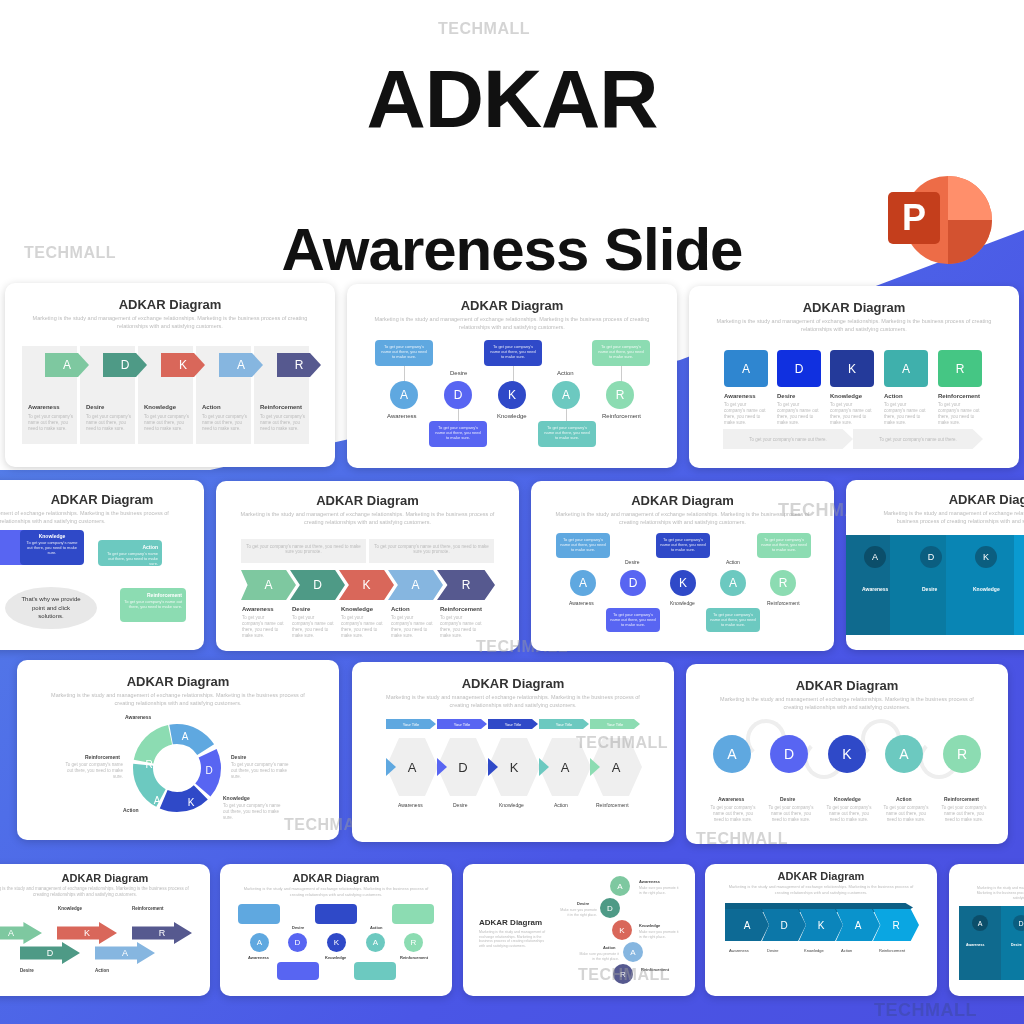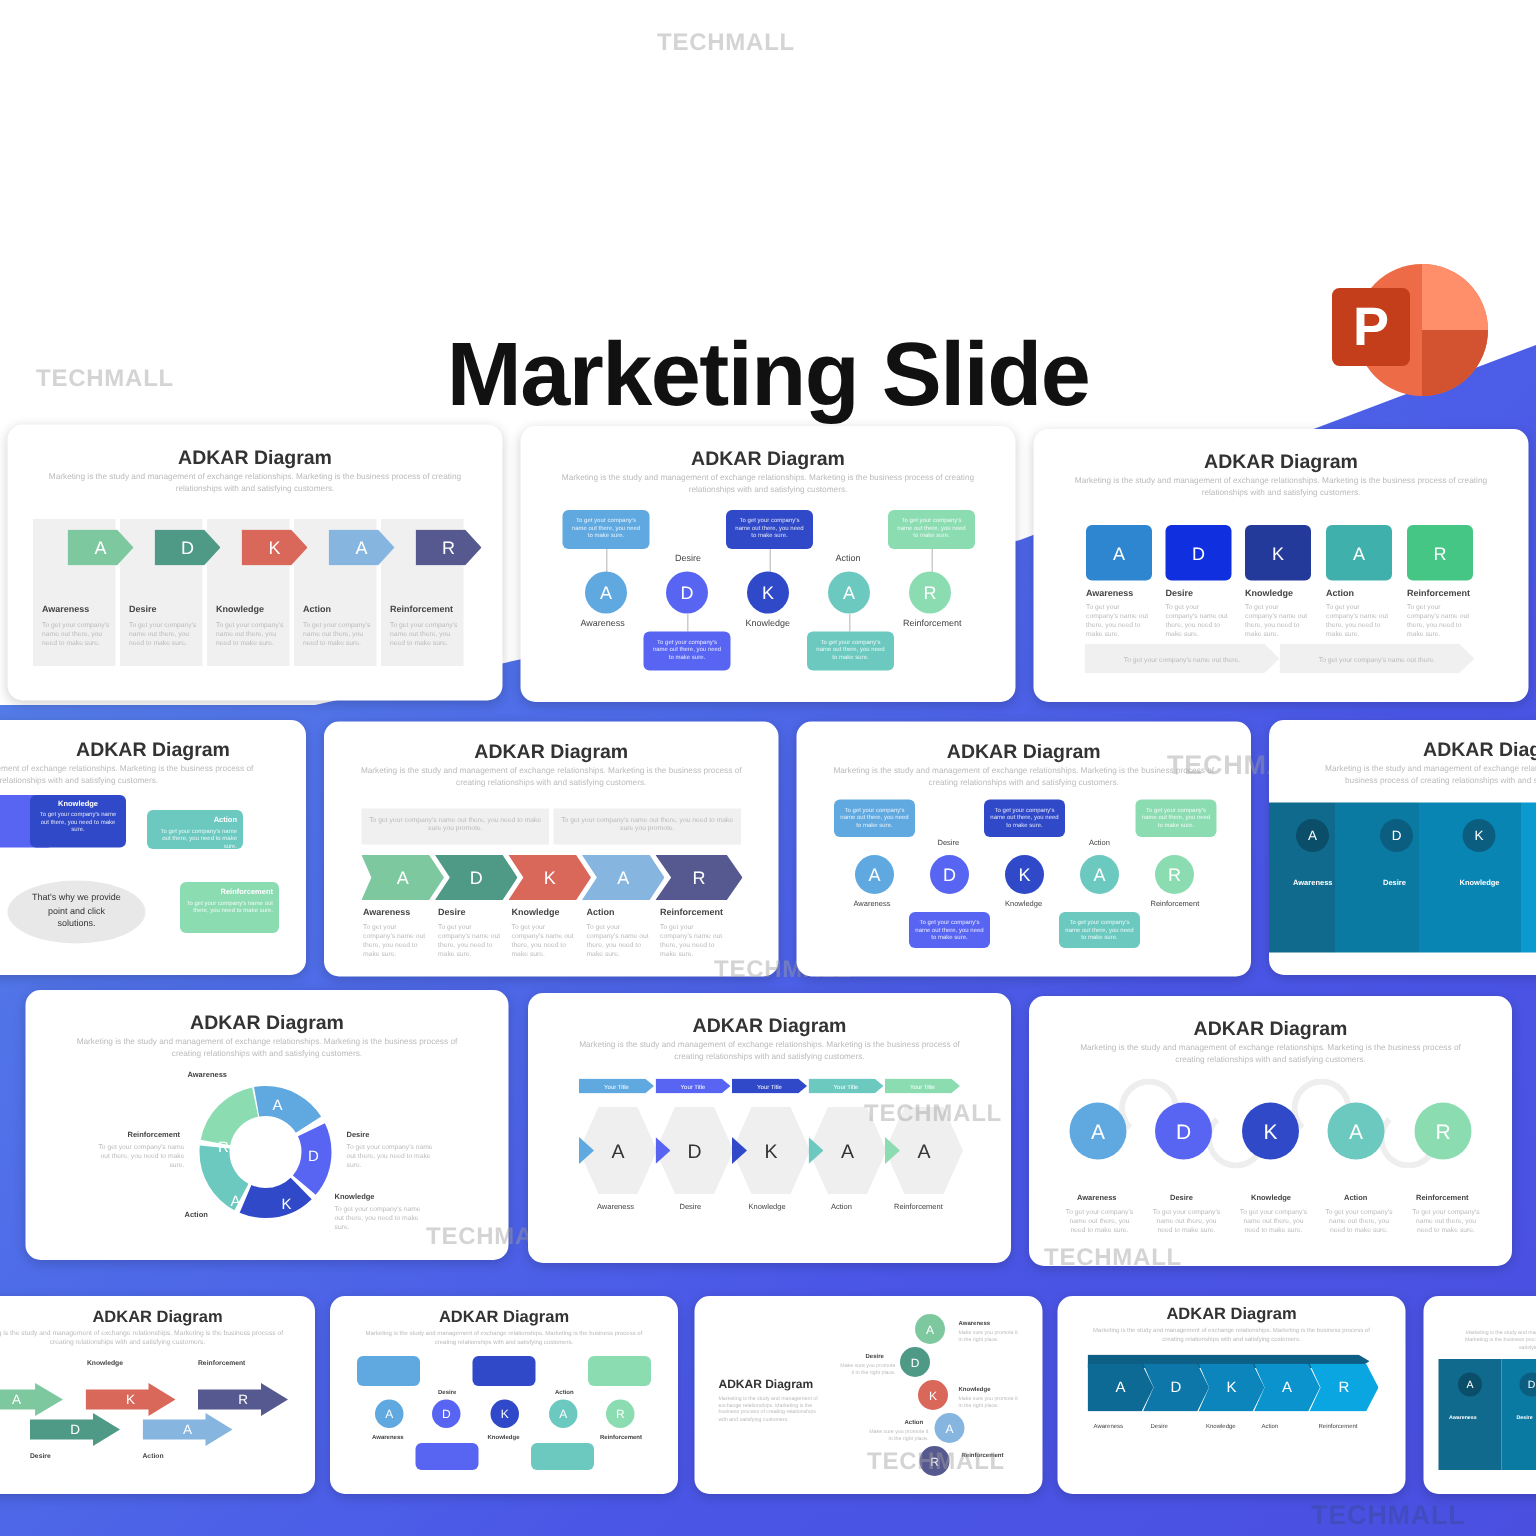--- a/index.html
+++ b/index.html
@@ -27,21 +27,22 @@
 </style>
 </head>
 <body>
 
 <div id="root">
   <div class="bg-blue"></div>
 
   <div class="wm" style="left:438px;top:20px;font-size:16px">TECHMALL</div>
   <div class="wm" style="left:24px;top:244px;font-size:16px">TECHMALL</div>
 
-  <div class="title3">Marketing Slide</div>
+  <div class="title1">ADKAR</div>
+  <div class="title3">Awareness Slide</div>
 
   <div class="ppt">
     <svg width="110" height="100" viewBox="0 0 110 100">
       <circle cx="62" cy="52" r="44" fill="#ed6c47"></circle>
       <path d="M62 8 A44 44 0 0 1 106 52 L62 52 Z" fill="#ff8f6b"></path>
       <path d="M62 52 L106 52 A44 44 0 0 1 62 96 Z" fill="#d35230"></path>
       <rect x="2" y="24" width="52" height="52" rx="5" fill="#c43e1c"></rect>
       <text x="28" y="62" font-family="Liberation Sans, sans-serif" font-weight="bold" font-size="36" fill="#fff" text-anchor="middle">P</text>
     </svg>
   </div>

